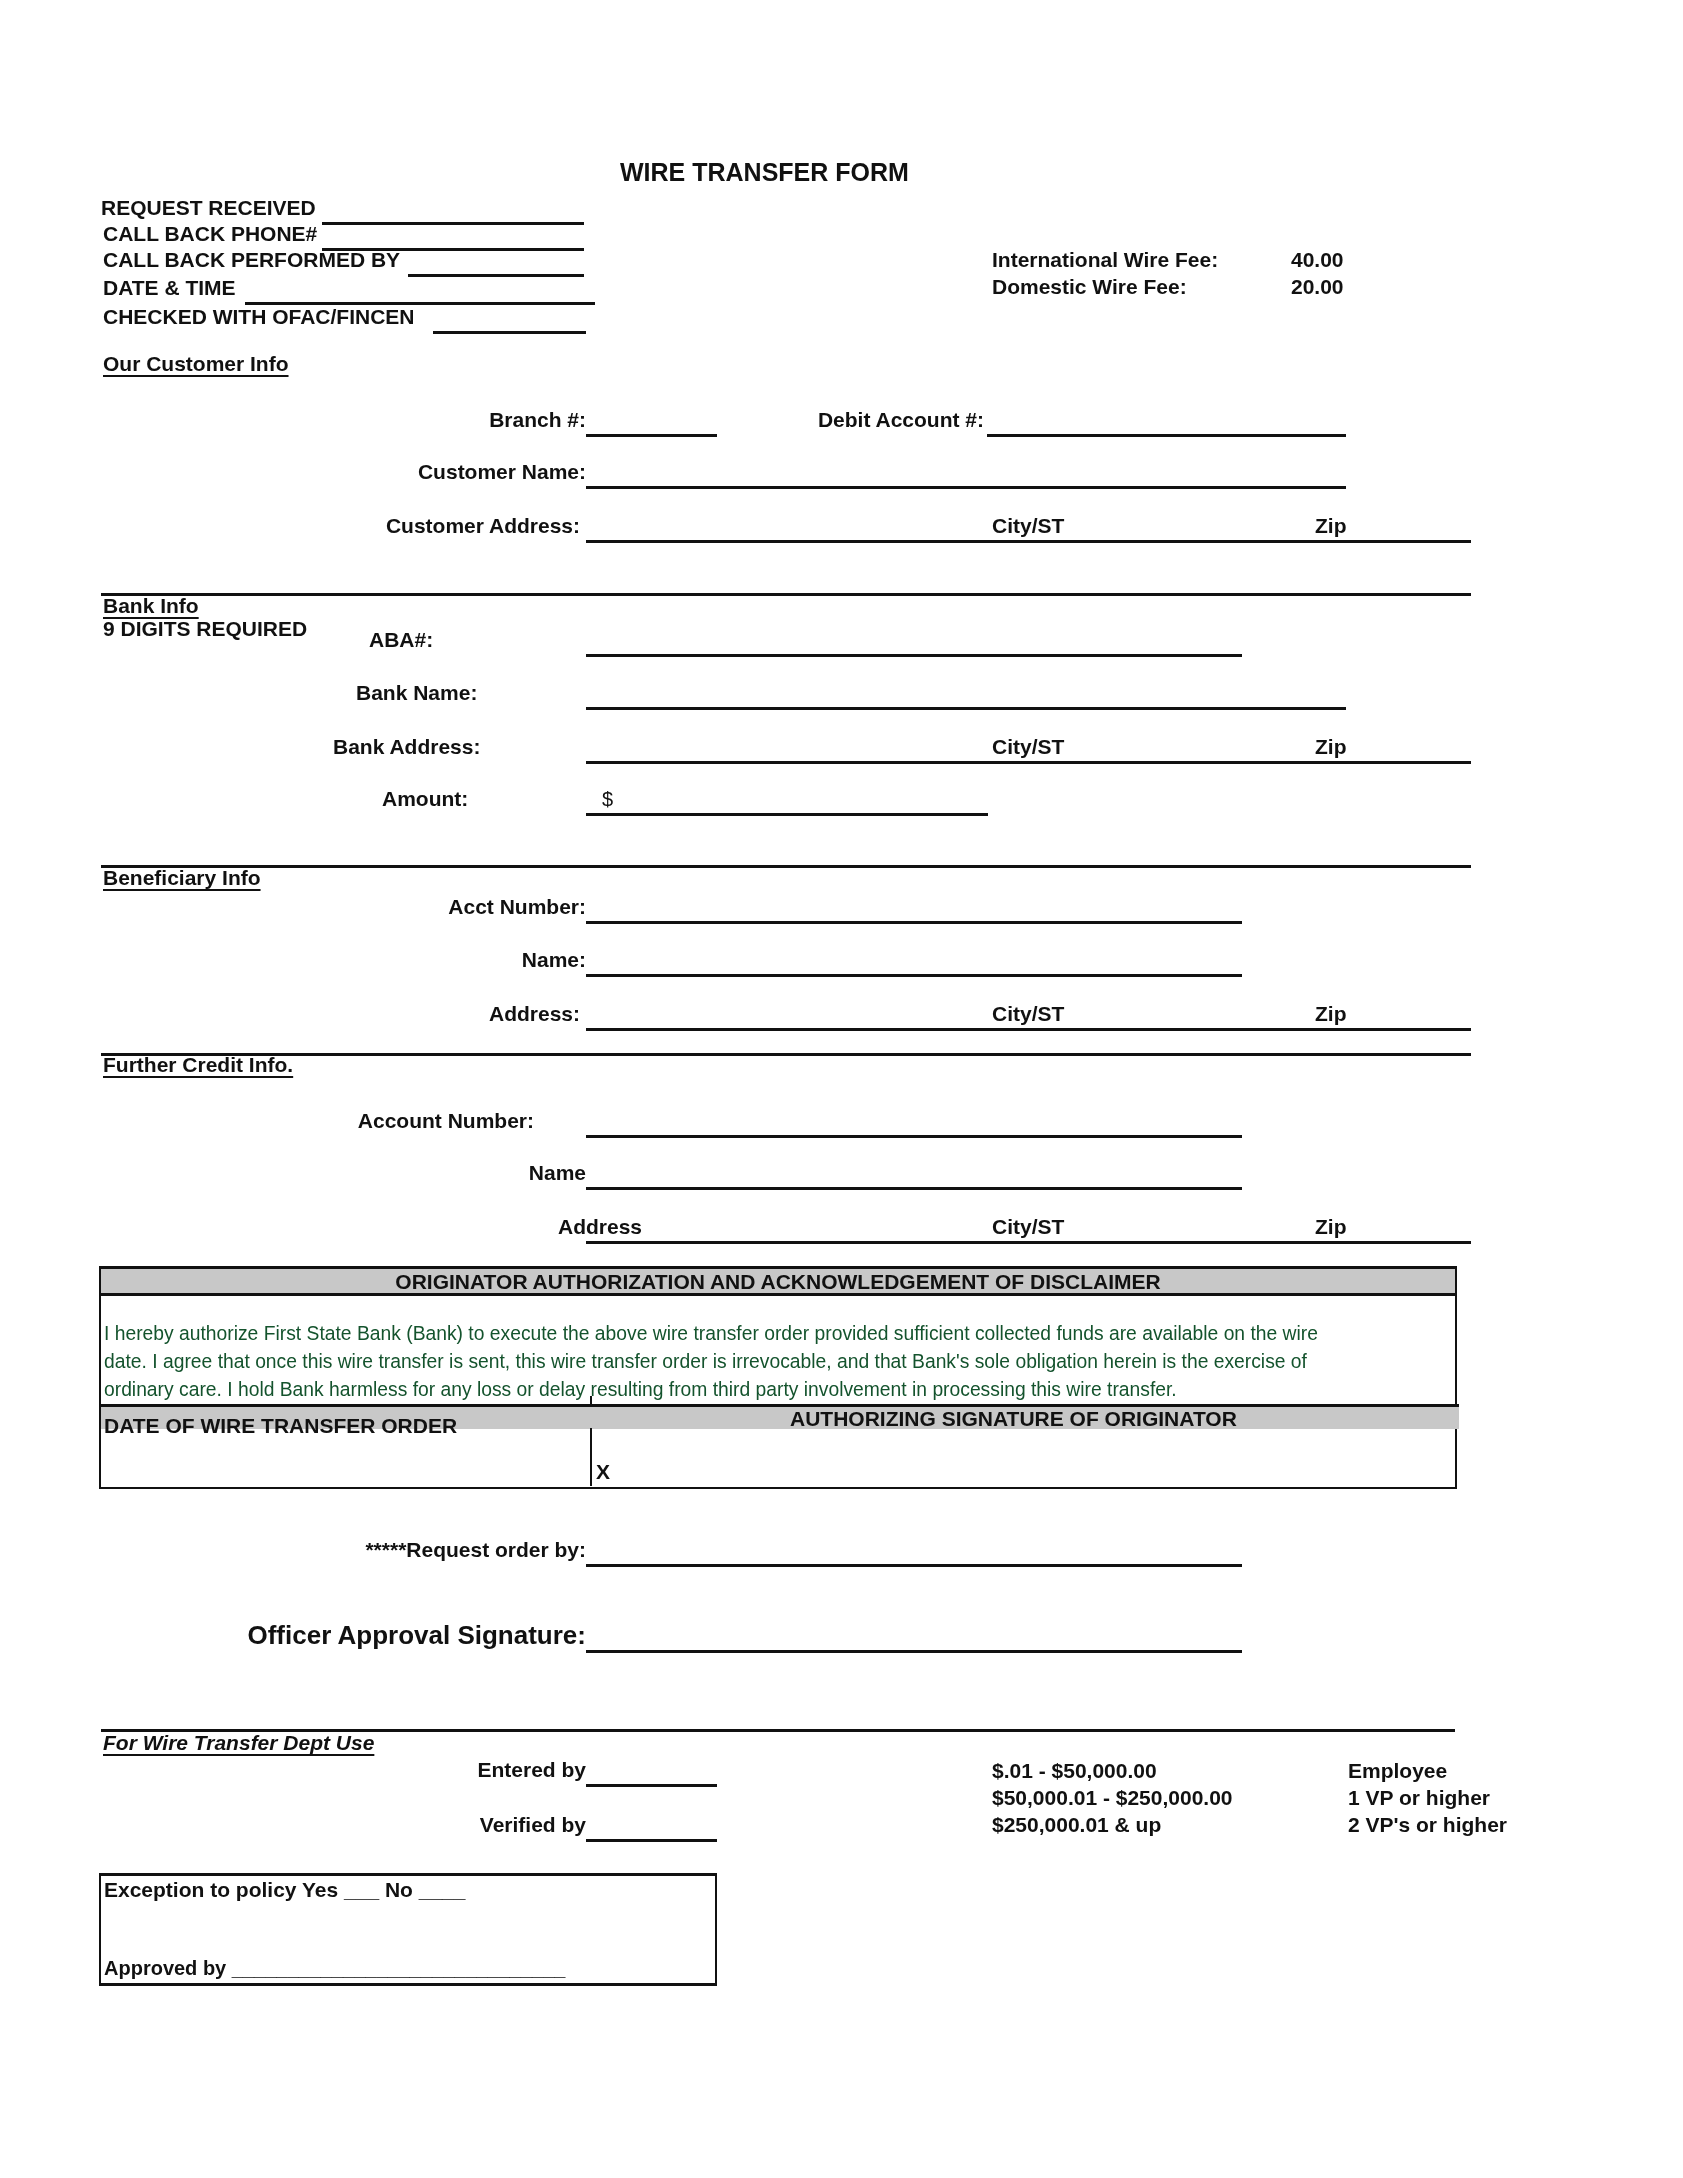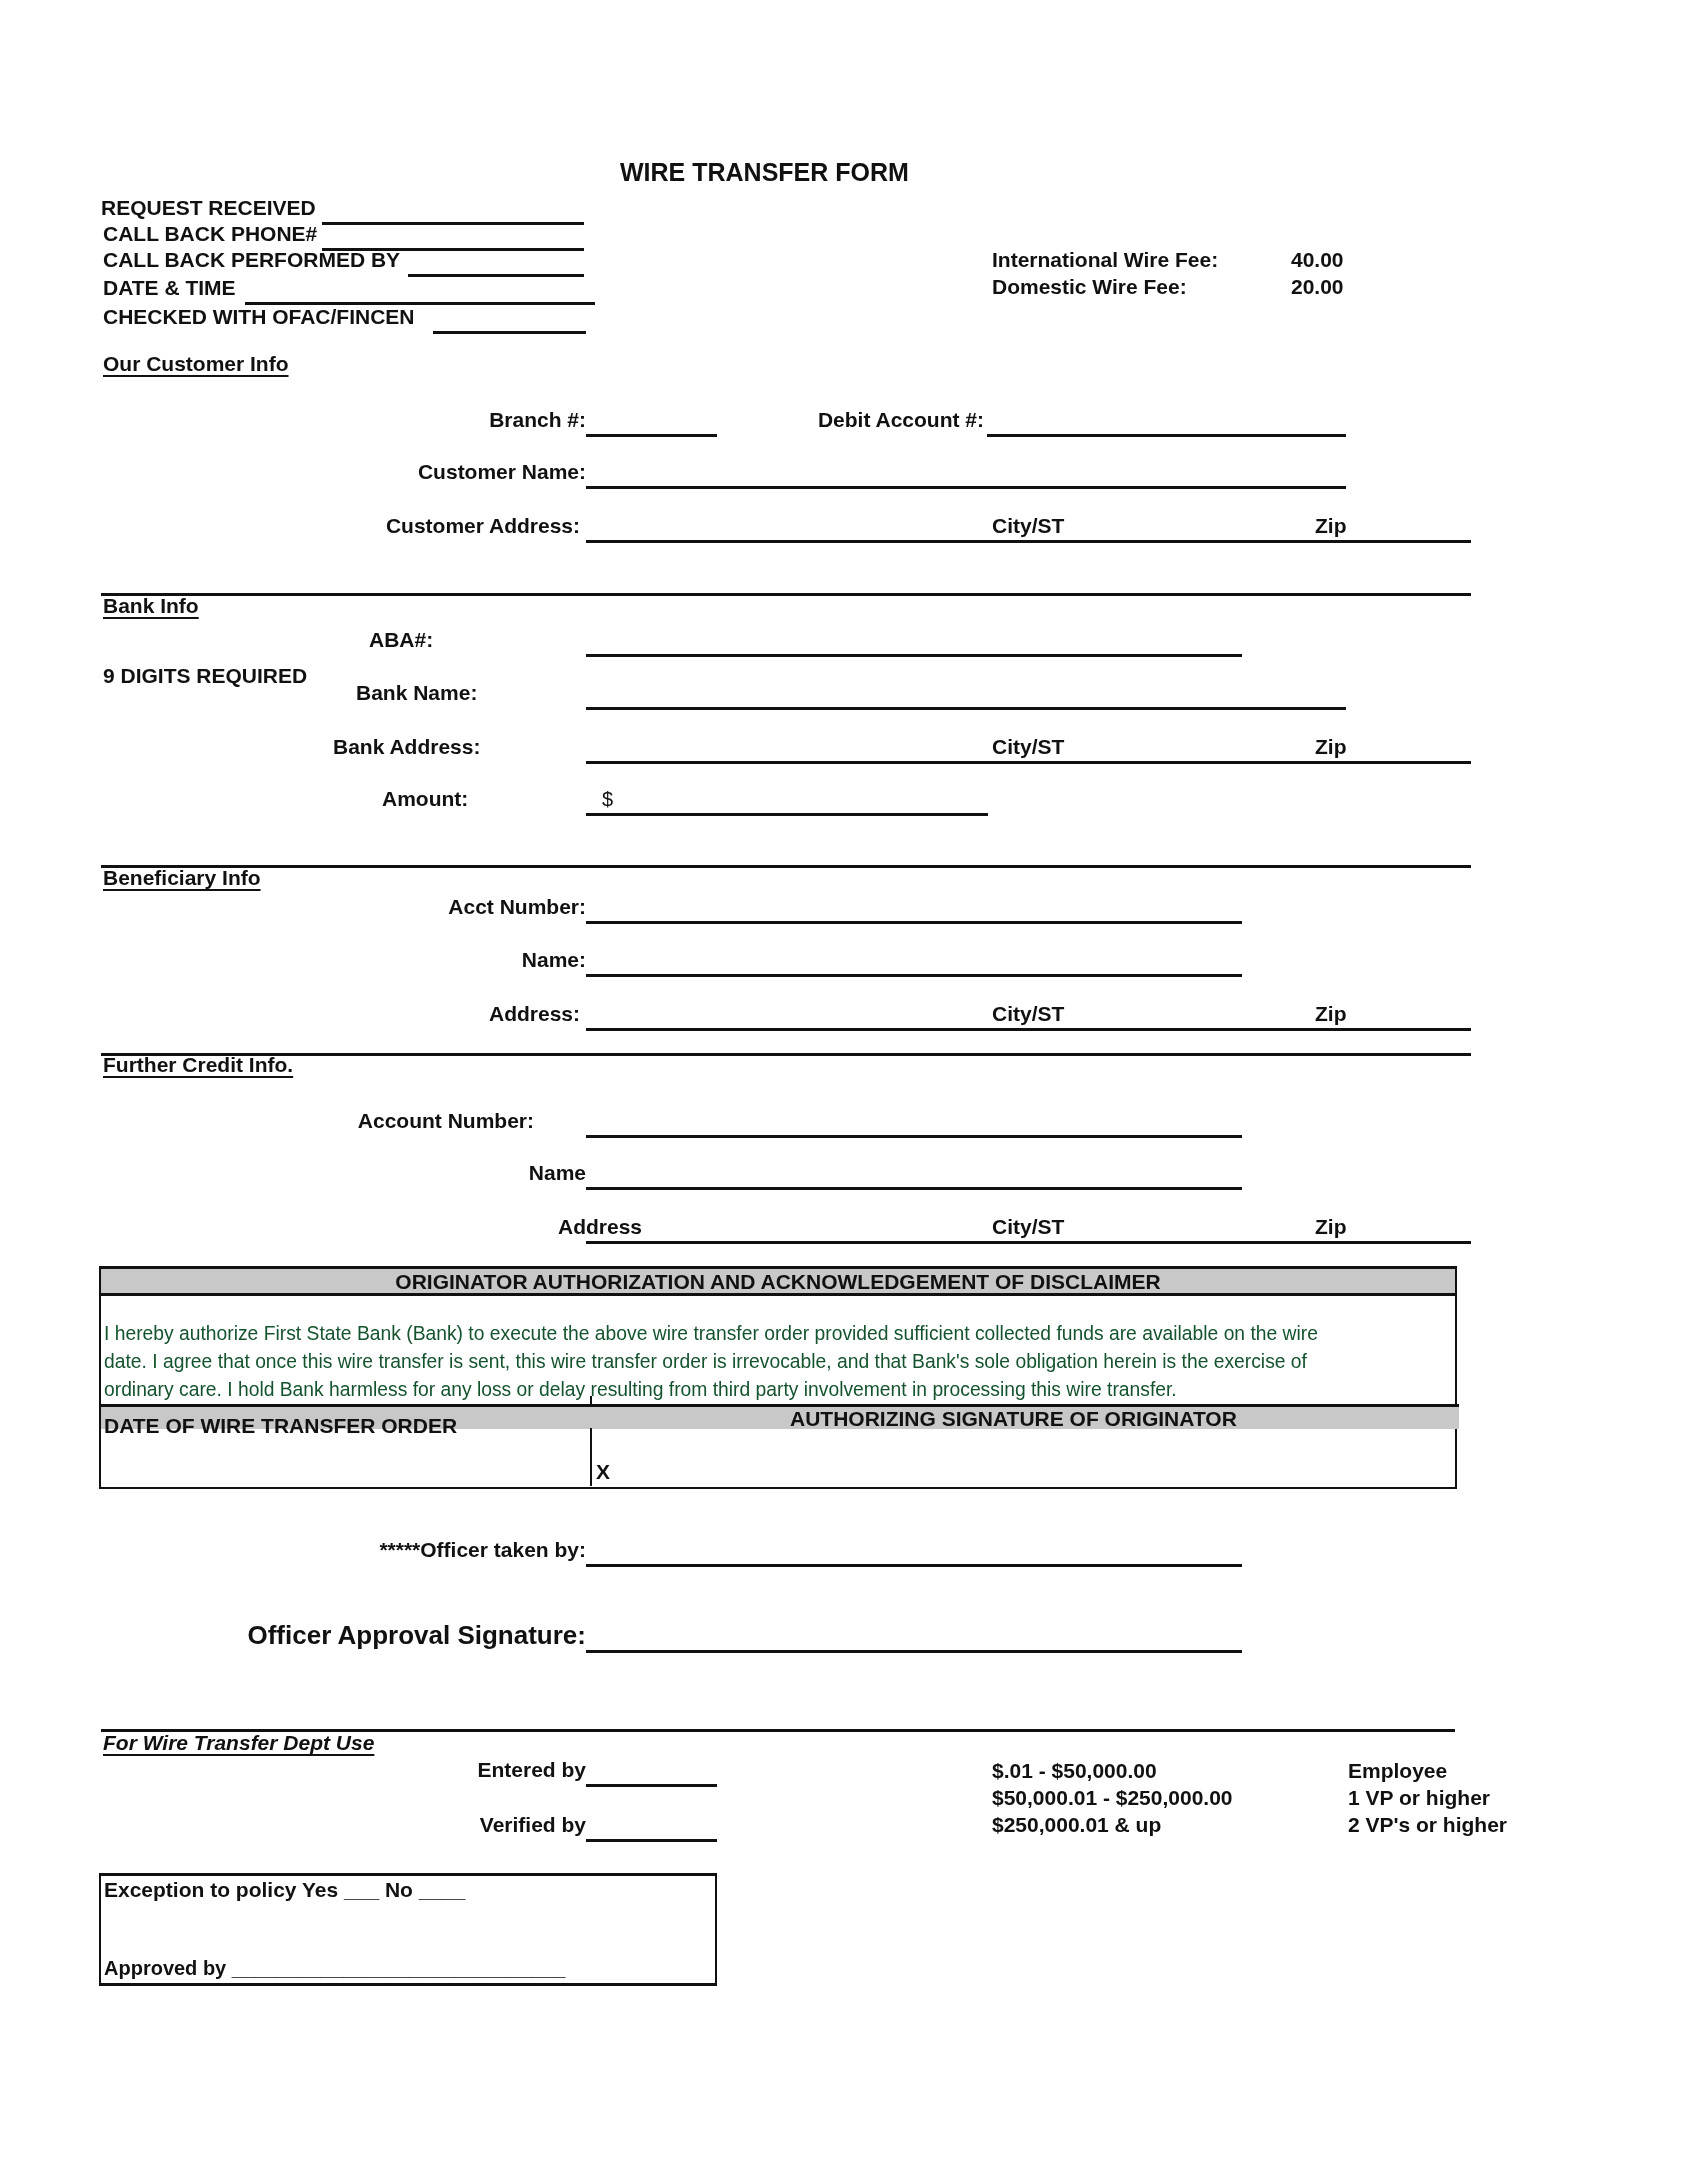--- a/index.html
+++ b/index.html
@@ -51,21 +51,21 @@
 <input class="field" style="left: 586px; top: 460px; width: 760px;">
 
 <div class="lbl" style="right:1103px; top:514px;">Customer Address:</div>
 <input class="field" style="left: 586px; top: 514px; width: 885px;">
 <div class="abs t" style="left:992px; top:514px;">City/ST</div>
 <div class="abs t" style="left:1315px; top:514px;">Zip</div>
 
 <div class="rule" style="top:593px;"></div>
 
 <div class="abs t u" style="left:103px; top:594px;">Bank Info</div>
-<div class="abs t" style="left:103px; top:664px;">9 DIGITS REQUIRED</div>
+<div class="abs t" style="left:103px; top:617px;">9 DIGITS REQUIRED</div>
 <div class="abs t" style="left:369px; top:628px;">ABA#:</div>
 <input class="field" style="left: 586px; top: 628px; width: 656px;">
 
 <div class="abs t" style="left:356px; top:681px;">Bank Name:</div>
 <input class="field" style="left: 586px; top: 681px; width: 760px;">
 
 <div class="abs t" style="left:333px; top:735px;">Bank Address:</div>
 <input class="field" style="left: 586px; top: 735px; width: 885px;">
 <div class="abs t" style="left:992px; top:735px;">City/ST</div>
 <div class="abs t" style="left:1315px; top:735px;">Zip</div>
@@ -117,21 +117,21 @@
     <div class="b" style="position:absolute; left:3px; top:7px; font-size:21px;">DATE OF WIRE TRANSFER ORDER</div>
     <div class="b" style="position:absolute; left:689px; top:0; font-size:21px;">AUTHORIZING SIGNATURE OF ORIGINATOR</div>
   </div>
   <div style="position:absolute; left:489px; top:127px; width:2px; height:8px; background:#111;"></div>
   <div style="position:absolute; left:489px; top:159px; width:2px; height:58px; background:#111;"></div>
   <input style="position: absolute; left: 2px; top: 161px; width: 483px; height: 53px; border: none; background: transparent;">
   <div class="b" style="position:absolute; left:495px; top:191px; font-size:21px;">X</div>
   <input style="position: absolute; left: 515px; top: 161px; width: 832px; height: 53px; border: none; background: transparent;">
 </div>
 
-<div class="lbl" style="right:1097px; top:1538px;">*****Officer taken by:</div>
+<div class="lbl" style="right:1097px; top:1538px;">*****Request order by:</div>
 <input class="field" style="left: 586px; top: 1538px; width: 656px;">
 
 <div class="lbl" style="right:1097px; top:1620px; font-size:26px; line-height:30px;">Officer Approval Signature:</div>
 <input class="field" style="left: 586px; top: 1622px; width: 656px; height: 28px;">
 
 <div class="abs" style="left:101px; top:1729px; width:1354px; height:3px; background:#111;"></div>
 
 <div class="abs t u" style="left:103px; top:1731px; font-style:italic;"> For Wire Transfer Dept Use</div>
 
 <div class="lbl" style="right:1097px; top:1758px;">Entered by</div>

